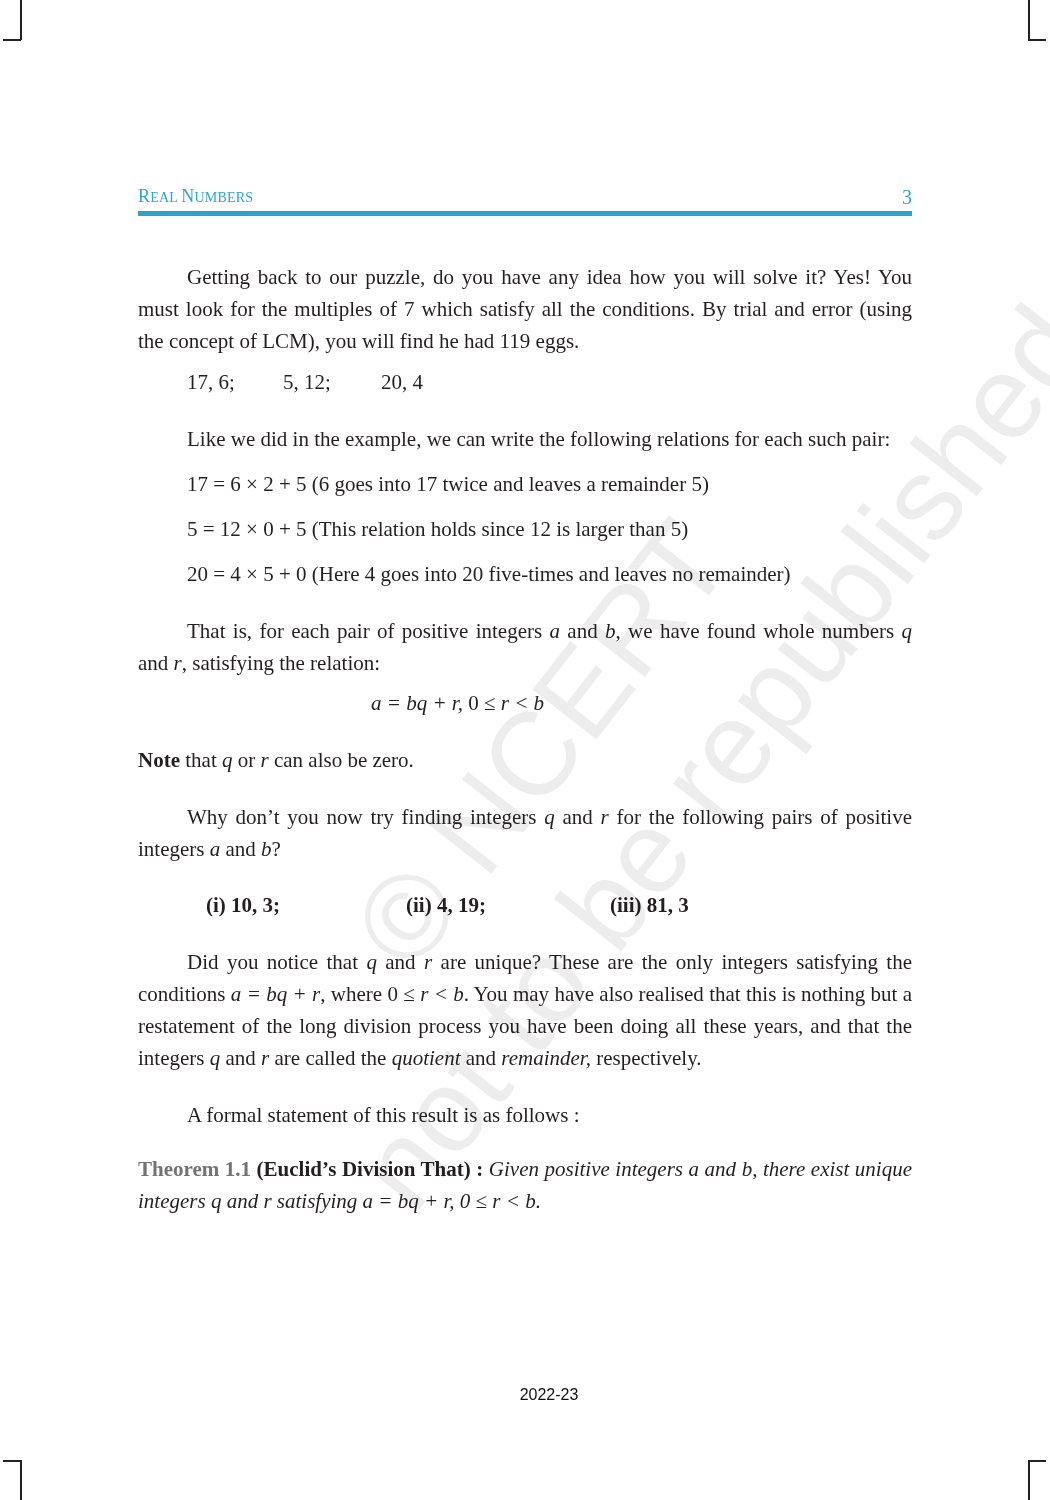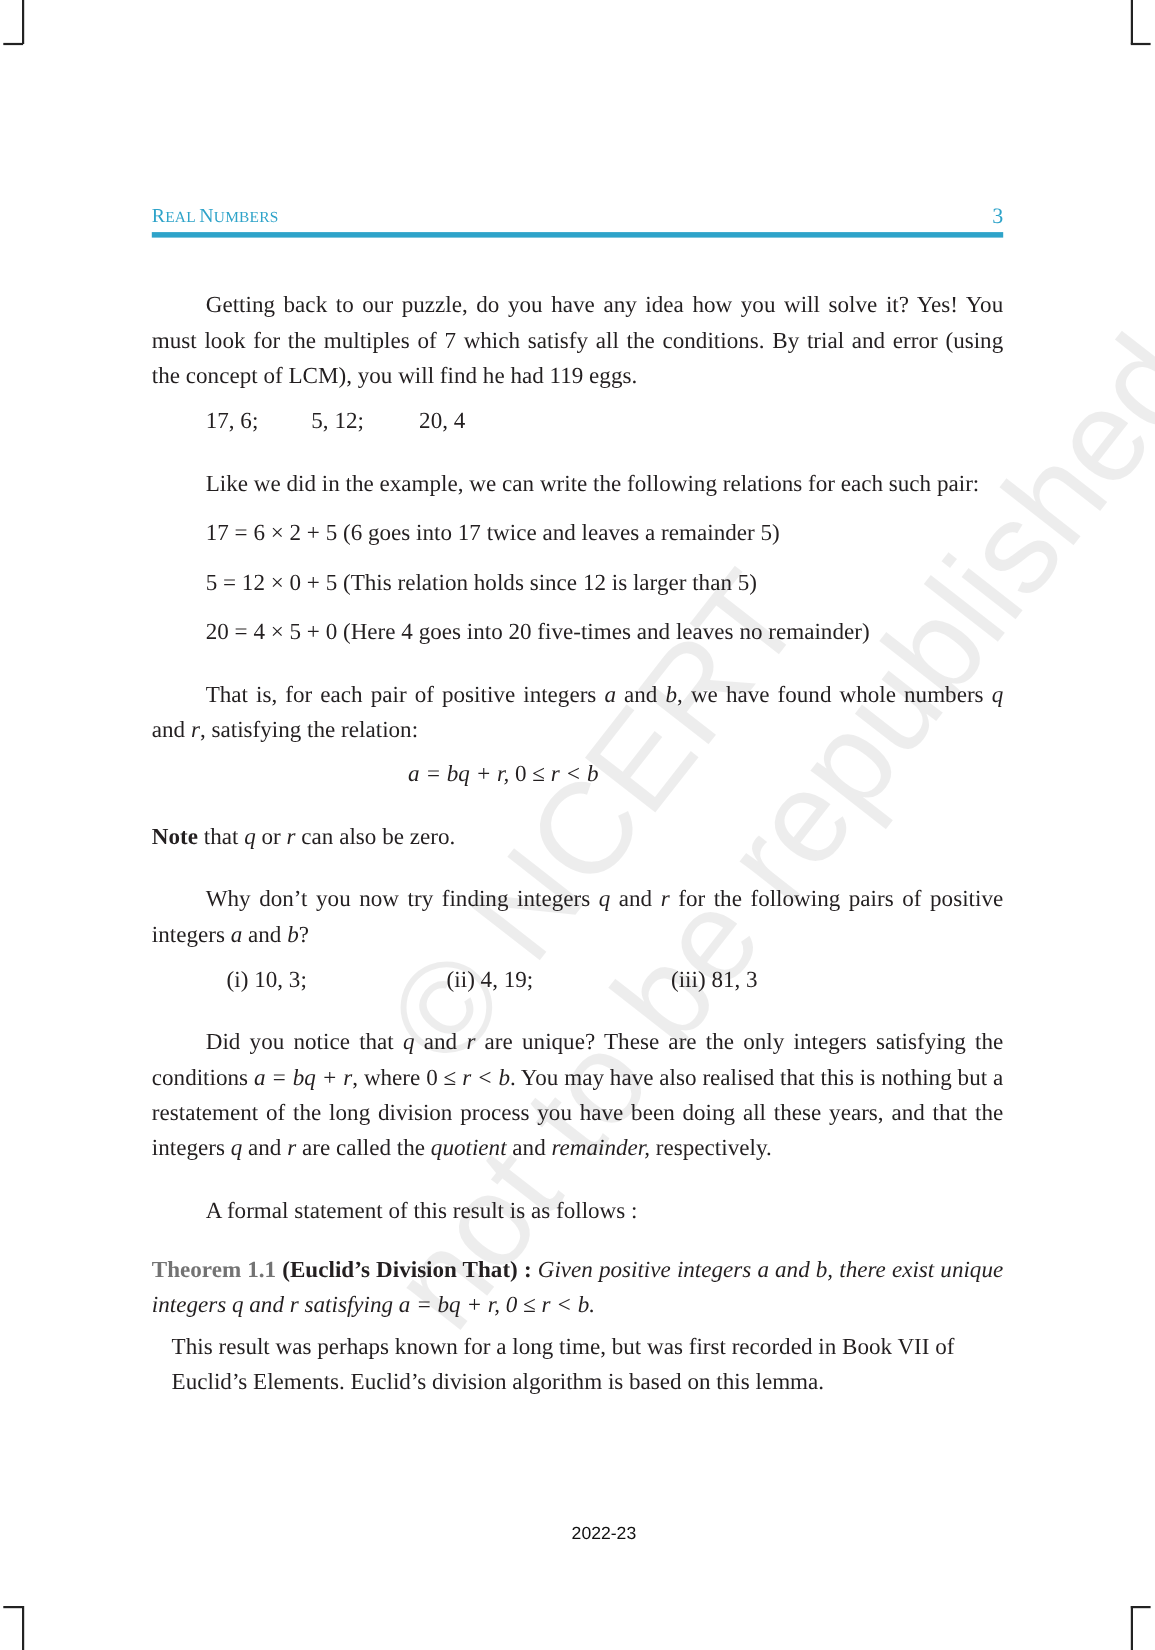--- a/index.html
+++ b/index.html
@@ -13,21 +13,21 @@
   .rule{position:absolute;left:138px;top:211px;width:774px;height:5px;background:#2ea3c9;}
   .body{position:absolute;left:138px;top:236px;width:774px;font-size:21px;line-height:32px;text-align:justify;}
   p{margin:0;}
   .ind{text-indent:49px;}
   .gap{margin-top:25px;}
   .pairs{padding-left:49px;margin-top:9px;}
   .pairs span{display:inline-block;}
   .eqn{padding-left:49px;margin-top:13px;}
   .formula{padding-left:233px;margin-top:8px;font-style:italic;}
   .formula .up{font-style:normal;}
-  .list{margin-top:9px;position:relative;height:32px;}
+  .list{margin-top:24px;position:relative;height:32px;font-weight:bold;}
   .list span{position:absolute;top:0;}
   i{font-style:italic;}
   .thm{margin-top:22px;}
   .thm .label{color:#737373;font-weight:bold;}
   .thm .name{font-weight:bold;}
   .thm .stmt{font-style:italic;}
   .box{margin-top:6px;padding-left:18px;text-align:left;}
   .footer{position:absolute;left:0;width:1050px;top:1386px;text-align:center;font-family:"Liberation Sans","DejaVu Sans",sans-serif;font-size:16px;color:#111;margin-left:24px;}
 </style>
 </head>
@@ -79,16 +79,15 @@
     <span style="left:268px">(ii)  4, 19;</span>
     <span style="left:472px">(iii)  81, 3</span>
   </div>
 
   <p class="ind gap"><span>Did you notice that </span><i>q</i><span> and </span><i>r</i><span> are unique? These are the only integers satisfying the conditions </span><i>a = bq + r</i><span>, where 0 ≤ </span><i>r &lt; b</i><span>. You may have also realised that this is nothing but a restatement of the long division process you have been doing all these years, and that the integers </span><i>q</i><span> and </span><i>r</i><span> are called the </span><i>quotient</i><span> and </span><i>remainder,</i><span> respectively.</span></p>
 
   <p class="ind gap">A formal statement of this result is as follows :</p>
 
   <p class="thm"><span class="label">Theorem 1.1</span><span class="name"> (Euclid’s Division That) : </span><span class="stmt">Given positive integers a and b, there exist unique integers q and r satisfying a = bq + r, 0 ≤ r &lt; b.</span></p>
 
-  <p class="box">This result was perhaps known for a long time, but was first recorded in Book VII of Euclid’s Elements. Euclid’s division algorithm is based on this lemma.</p>
 </div>
 
 <div class="footer">2022-23</div>
 
 </body></html>

